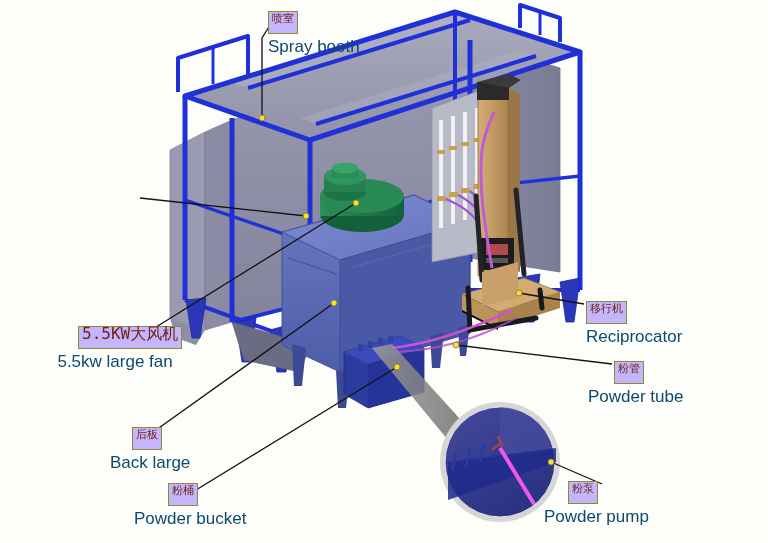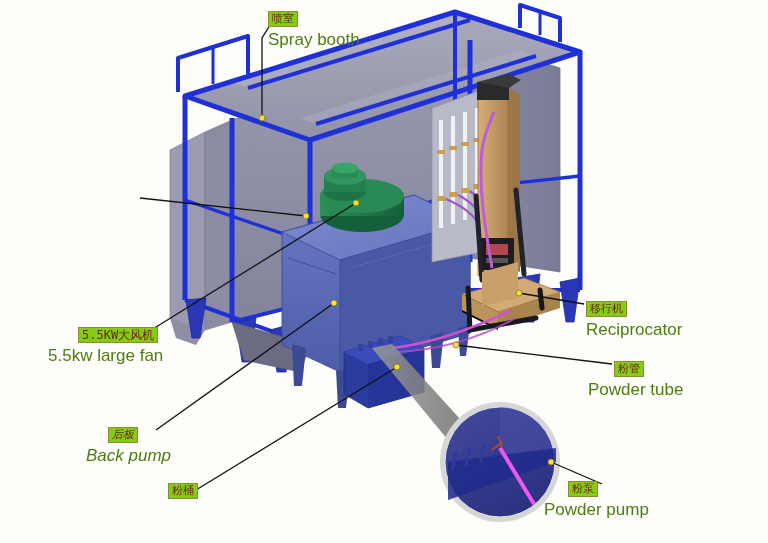--- a/index.html
+++ b/index.html
@@ -9,33 +9,33 @@
     font-family:"Liberation Sans", sans-serif;
     overflow:hidden;
     position:relative;
   }
   #stage{position:relative;width:768px;height:543px;}
   #art{position:absolute;left:0;top:0;width:768px;height:543px;}
 
   .callout{position:absolute;}
   .cn-box{
     display:inline-block;
-    background:#84cc16;
+    background:#c4b5fd;
     border:1px solid #8d8a33;
     color:#6d2415;
     font-family:"DejaVu Sans", sans-serif;
     font-size:11px;
     line-height:12px;
-    padding:1px 3px 1px 3px;
+    padding:1px 3px 8px 3px;
     white-space:nowrap;
     letter-spacing:0px;
   }
-  .cn-box.mono{font-family:"DejaVu Sans Mono", monospace;font-size:12px;}
+  .cn-box.mono{font-family:"DejaVu Sans Mono", monospace;font-size:16px;}
   .en-text{
-    color:#4d7c0f;
+    color:#0c4a6e;
     font-family:"Liberation Sans", sans-serif;
     font-size:17px;
     line-height:19px;
     white-space:nowrap;
     margin-top:3px;
   }
 </style>
 </head>
 <body>
 
@@ -292,27 +292,28 @@
     <span class="cn-box">喷室</span>
     <div class="en-text">Spray booth</div>
   </div>
 
 
   <div class="callout" style="left:78px;top:325px;">
     <span class="cn-box mono">5.5KW大风机</span>
     <div class="en-text" style="margin-left:-30px;text-align:center;">5.5kw large fan</div>
   </div>
 
-  <div class="callout" style="left:108px;top:424px;font-style:italic;">
+  <div class="callout" style="left:132px;top:424px;">
     <span class="cn-box">后板</span>
-    <div class="en-text" style="margin-left:-22px;">Back pump</div>
+    <div class="en-text" style="margin-left:-22px;">Back large</div>
   </div>
 
   <div class="callout" style="left:168px;top:480px;">
     <span class="cn-box">粉桶</span>
+    <div class="en-text" style="margin-left:-34px;">Powder bucket</div>
   </div>
 
   <div class="callout" style="left:614px;top:358px;">
     <span class="cn-box">粉管</span>
     <div class="en-text" style="margin-left:-26px;">Powder tube</div>
   </div>
 
   <div class="callout" style="left:586px;top:298px;">
     <span class="cn-box">移行机</span>
     <div class="en-text">Reciprocator</div>

